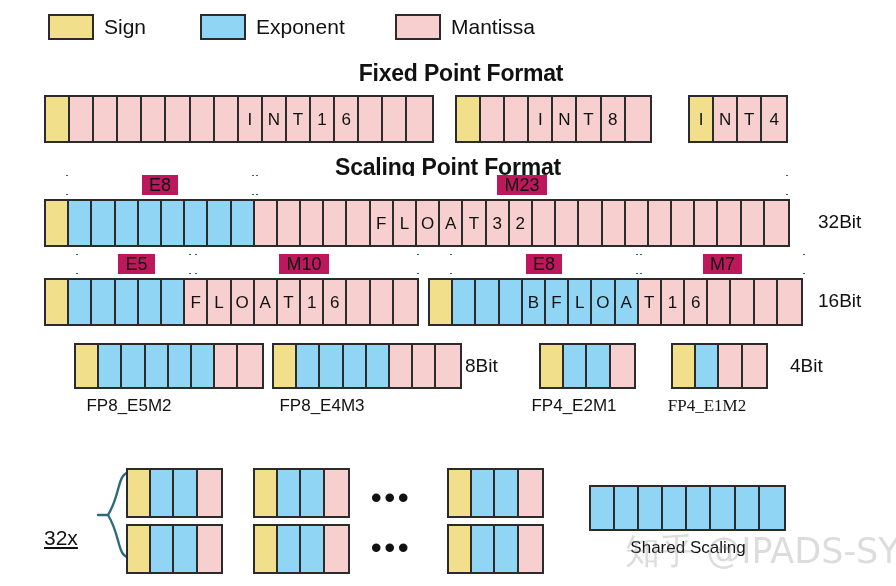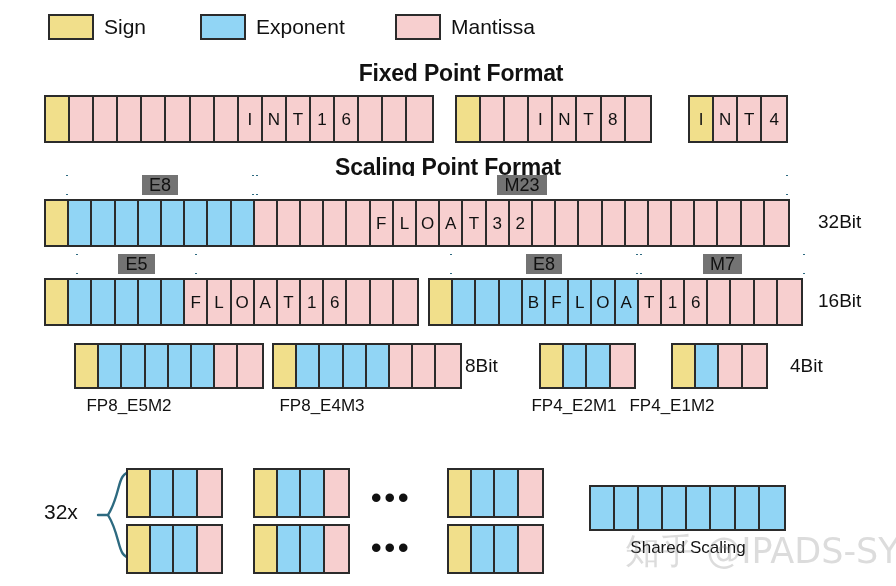--- a/index.html
+++ b/index.html
@@ -49,21 +49,21 @@
   .meas .tick{position:absolute;top:-3px;width:2px;height:20px;background:#2d6a80;}
   .meas .tick.l{left:0;}
   .meas .tick.r{right:0;}
   .meas .ah{position:absolute;top:4px;width:0;height:0;border-top:5px solid transparent;border-bottom:5px solid transparent;}
   .meas .ah.l{left:1px;border-right:9px solid #2d6a80;}
   .meas .ah.r{right:1px;border-left:9px solid #2d6a80;}
   .meas .mtxt{
     position:absolute;left:0;right:0;top:-2px;text-align:center;
     font-size:18px;color:#111;background:#fff;line-height:18px;
   }
-  .meas .mtxt span{background:#737373;padding:0 7px;}
+  .meas .mtxt span{background:#be185d;padding:0 7px;}
 
   
   .dots{position:absolute;font-size:30px;font-weight:bold;color:#111;letter-spacing:3px;line-height:1;}
   .x32{position:absolute;font-size:21px;color:#111;}
   .brace{position:absolute;}
 
   
   .wm{
     position:absolute;font-size:35px;color:rgba(140,140,140,.30);
     white-space:nowrap;font-family:"DejaVu Sans", sans-serif;pointer-events:none;
@@ -181,20 +181,28 @@
     </div>
   <div class="widthlab" style="left:818px;top:211px;">32Bit</div>
 
   <div class="meas" style="left:76px;top:257px;width:121px;">
     <div class="tick l"></div>
       <div class="tick r"></div>
     <div class="line"></div>
       <div class="ah l"></div>
       <div class="ah r"></div>
     <div class="mtxt"><span>E5</span></div>
+  </div>
+  <div class="meas" style="left:189px;top:257px;width:230px;">
+    <div class="tick l"></div>
+      <div class="tick r"></div>
+    <div class="line"></div>
+      <div class="ah l"></div>
+      <div class="ah r"></div>
+    <div class="mtxt"><span>M10</span></div>
   </div>
   <div class="meas" style="left:450px;top:257px;width:188px;">
     <div class="tick l"></div>
       <div class="tick r"></div>
     <div class="line"></div>
       <div class="ah l"></div>
       <div class="ah r"></div>
     <div class="mtxt"><span>E8</span></div>
   </div>
   <div class="meas" style="left:640px;top:257px;width:165px;">
@@ -276,24 +284,24 @@
       <div class="cell sign" style="width: 23.2px;"></div>
       <div class="cell exp" style="width: 23.2px;"></div>
       <div class="cell man" style="width: 23.2px;"></div>
       <div class="cell man" style="width: 23.2px;"></div>
     </div>
   <div class="widthlab" style="left:790px;top:355px;">4Bit</div>
 
   <div class="caption" style="left:44px;top:396px;width:170px;">FP8_E5M2</div>
   <div class="caption" style="left:237px;top:396px;width:170px;">FP8_E4M3</div>
   <div class="caption" style="left:504px;top:396px;width:140px;">FP4_E2M1</div>
-  <div class="caption" style="left:602px;top:396px;width:140px;">FP4_E1M2</div>
-
-
-  <div class="x32" style="left:44px;top:500px;">32x</div>
+  <div class="caption" style="left:637px;top:396px;width:140px;font-family:Liberation Serif, serif;">FP4_E1M2</div>
+
+
+  <div class="x32" style="left:44px;top:526px;text-decoration:underline;">32x</div>
 
   <svg class="brace" width="40" height="92" style="left:96px;top:470px;">
     <path d="M36 2 C20 2 26 22 12 45 C26 68 20 88 36 88" fill="none" stroke="#2d6a80" stroke-width="2.4" stroke-linecap="round"></path>
     <path d="M12 45 L2 45" fill="none" stroke="#2d6a80" stroke-width="2.4" stroke-linecap="round"></path>
   </svg>
 
   <div class="blk" id="grp-r0-b0" style="left:126px;top:468px;height:46px;">
       <div class="cell sign" style="width: 23.2px;"></div>
       <div class="cell exp" style="width: 23.2px;"></div>
       <div class="cell exp" style="width: 23.2px;"></div>

